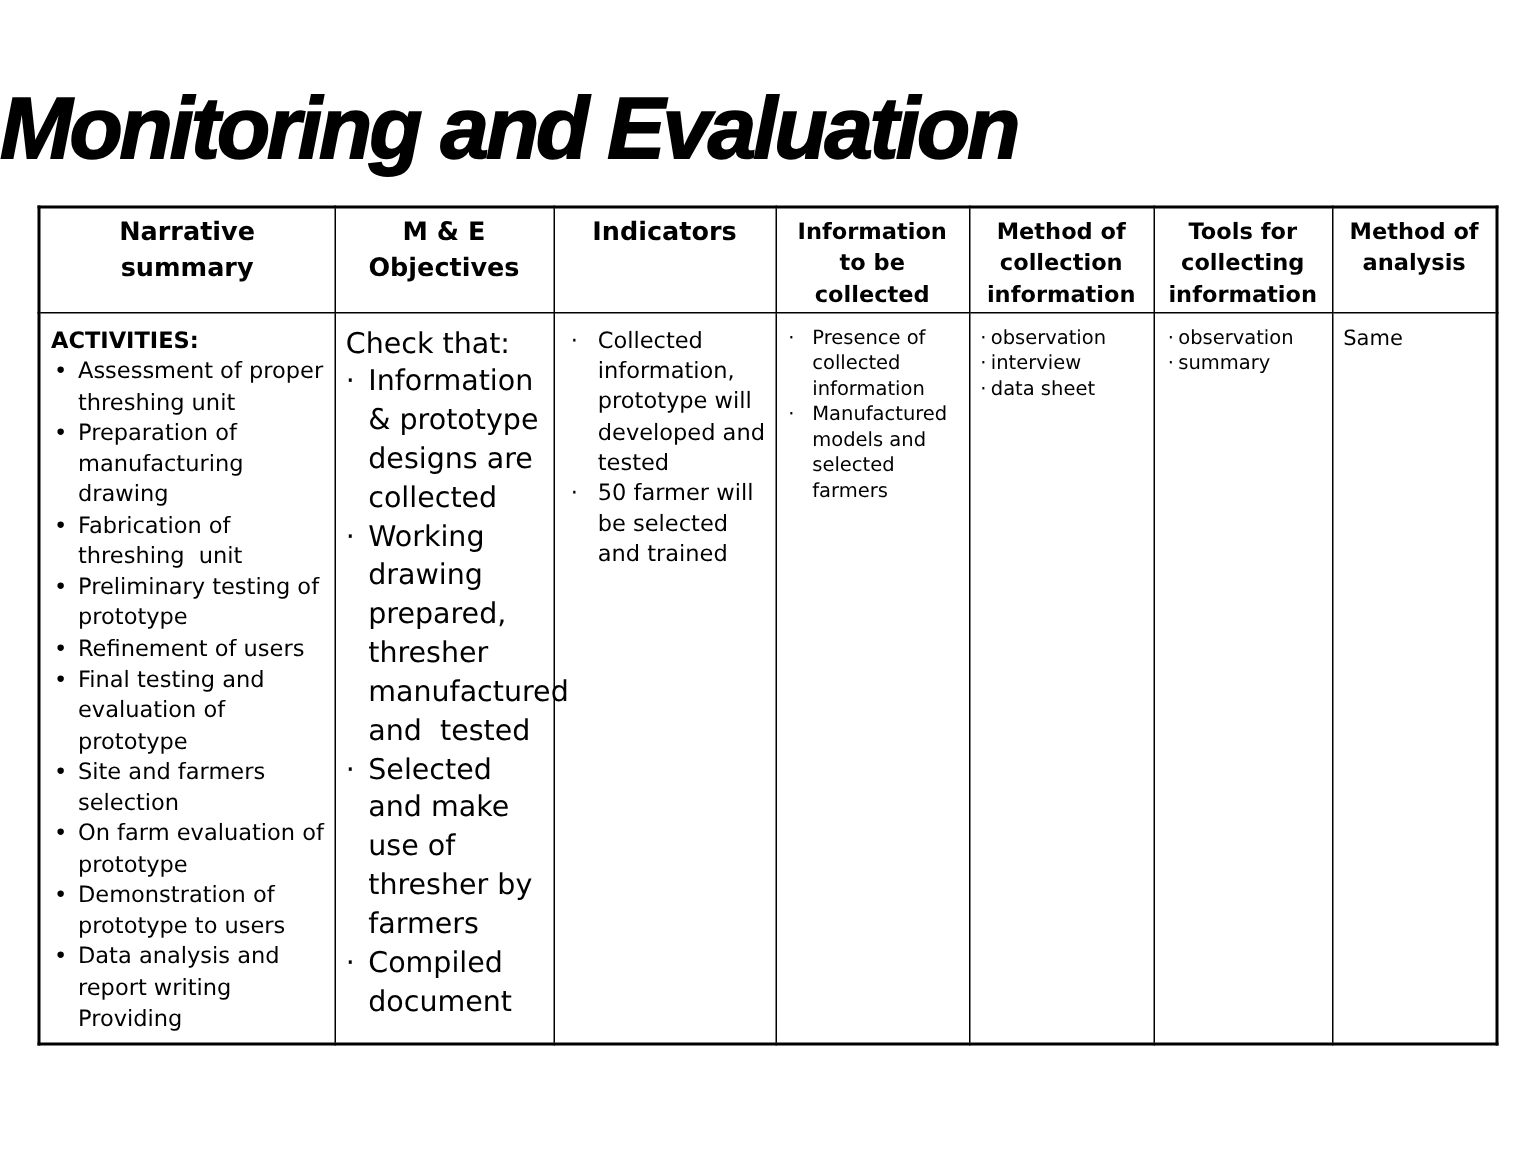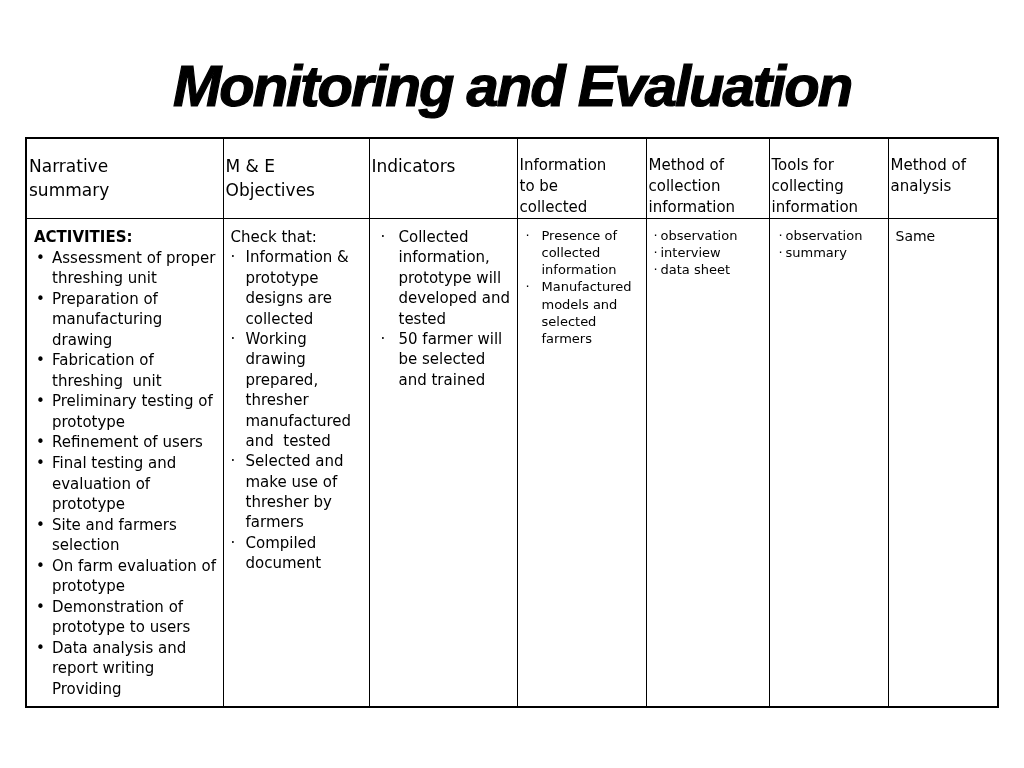--- a/index.html
+++ b/index.html
@@ -10,21 +10,20 @@
     font-family: "DejaVu Sans", sans-serif;
     color: #000000;
     overflow: hidden;
   }
   .slide { position: relative; width: 1024px; height: 768px; background: #ffffff; }
 
   .title {
     position: absolute;
     top: 52px; left: 0; width: 100%;
     margin: 0;
-    text-align: center;
     font-family: "Liberation Sans", "DejaVu Sans", sans-serif;
     font-size: 58px;
     font-weight: 700;
     font-style: italic;
     letter-spacing: -2px;
     -webkit-text-stroke: 1.2px #000;
     white-space: nowrap;
   }
 
   table.me-table {
@@ -41,43 +40,43 @@
   col.c4 { width: 129px; }
   col.c5 { width: 123px; }
   col.c6 { width: 119px; }
   col.c7 { width: 110px; }
 
   th, td { border: 1px solid #000; vertical-align: top; }
   thead tr { height: 70px; }
   tbody tr { height: 402px; }
 
   th {
-    font-weight: 400;
-    text-align: left;
-    padding: 16px 2px 0 2px;
+    font-weight: 700;
+    text-align: center;
+    padding: 5px 2px 0 2px;
     white-space: pre-line;
     line-height: 1.4;
   }
   th.h-lg { font-size: 17px; }
   th.h-sm { font-size: 15px; }
 
   td { padding: 8px 3px 6px 7px; }
 
   .cell-label { white-space: pre-wrap; }
   .bold { font-weight: 700; }
 
   .li { display: flex; align-items: flex-start; }
   .li .mk { flex: 0 0 auto; text-align: left; }
   .li .tx { white-space: pre-wrap; }
 
   
   td.td-narrative { font-size: 15px; line-height: 1.37; }
   td.td-narrative .mk { width: 18px; padding-left: 2px; }
 
-  td.td-objectives { font-size: 15px; line-height: 1.36; }
+  td.td-objectives { font-size: 19px; line-height: 1.36; }
   td.td-objectives .mk { width: 15px; }
 
   td.td-indicators { font-size: 15px; line-height: 1.36; padding-left: 11px; }
   td.td-indicators .mk { width: 18px; }
 
   td.td-information { font-size: 13px; line-height: 1.32; padding-left: 8px; }
   td.td-information .mk { width: 16px; }
 
   td.td-method { font-size: 13px; line-height: 1.32; padding-left: 7px; }
   td.td-method .mk { width: 7px; }

